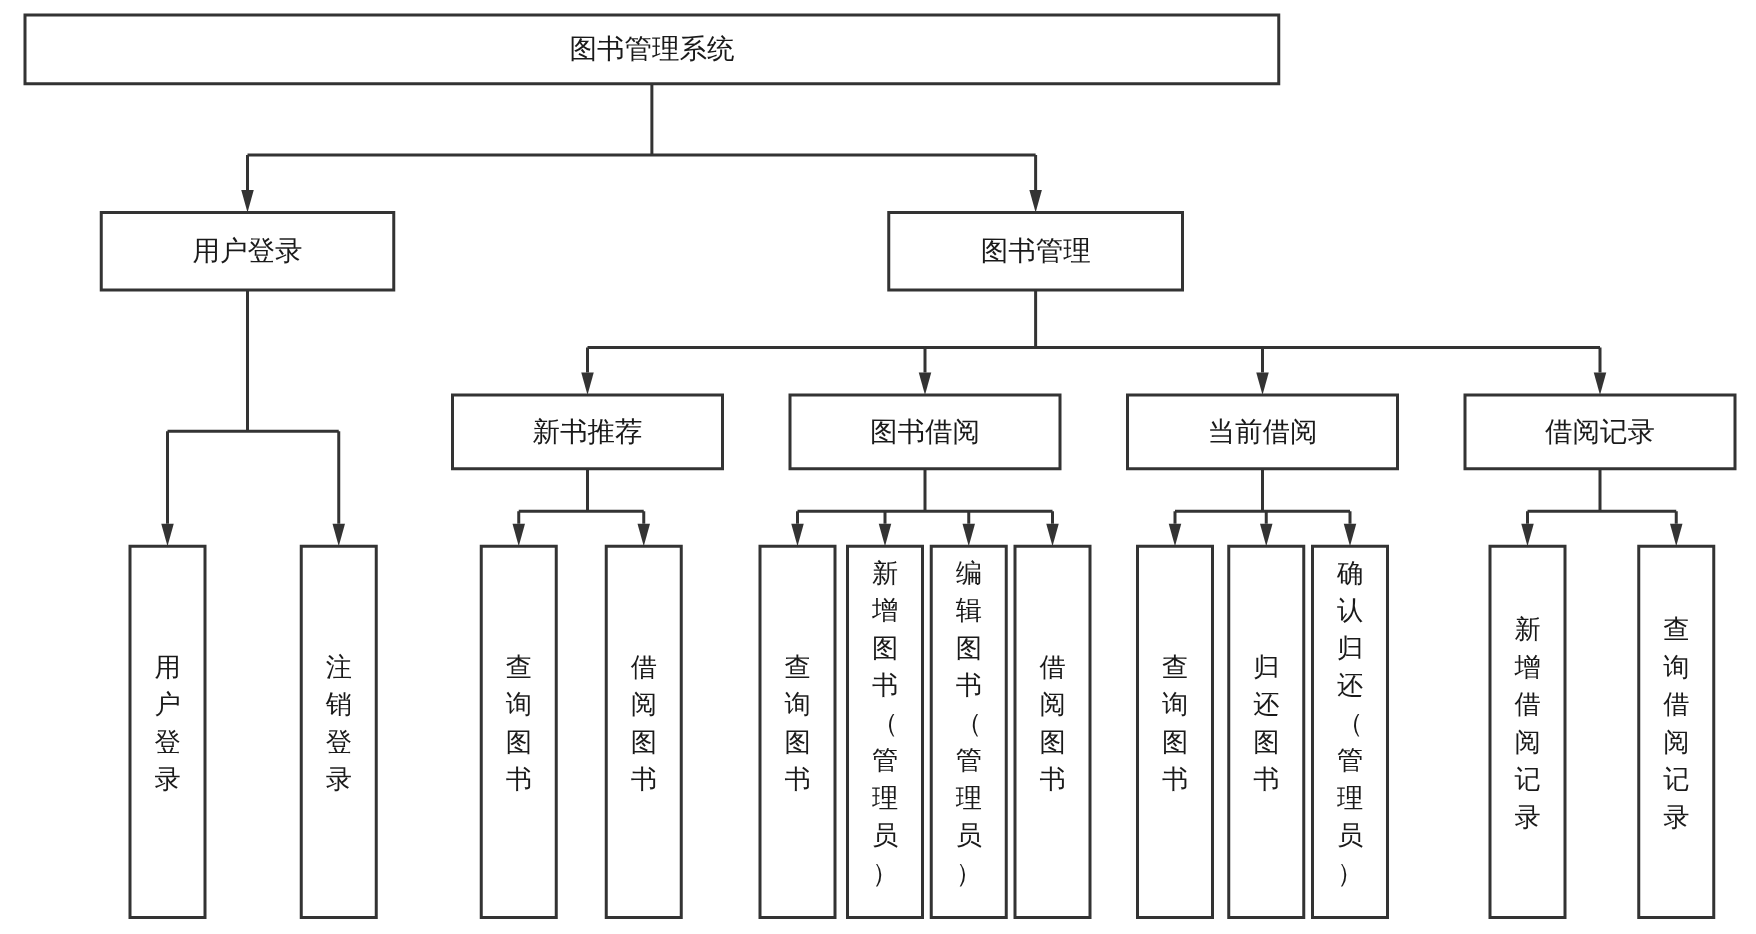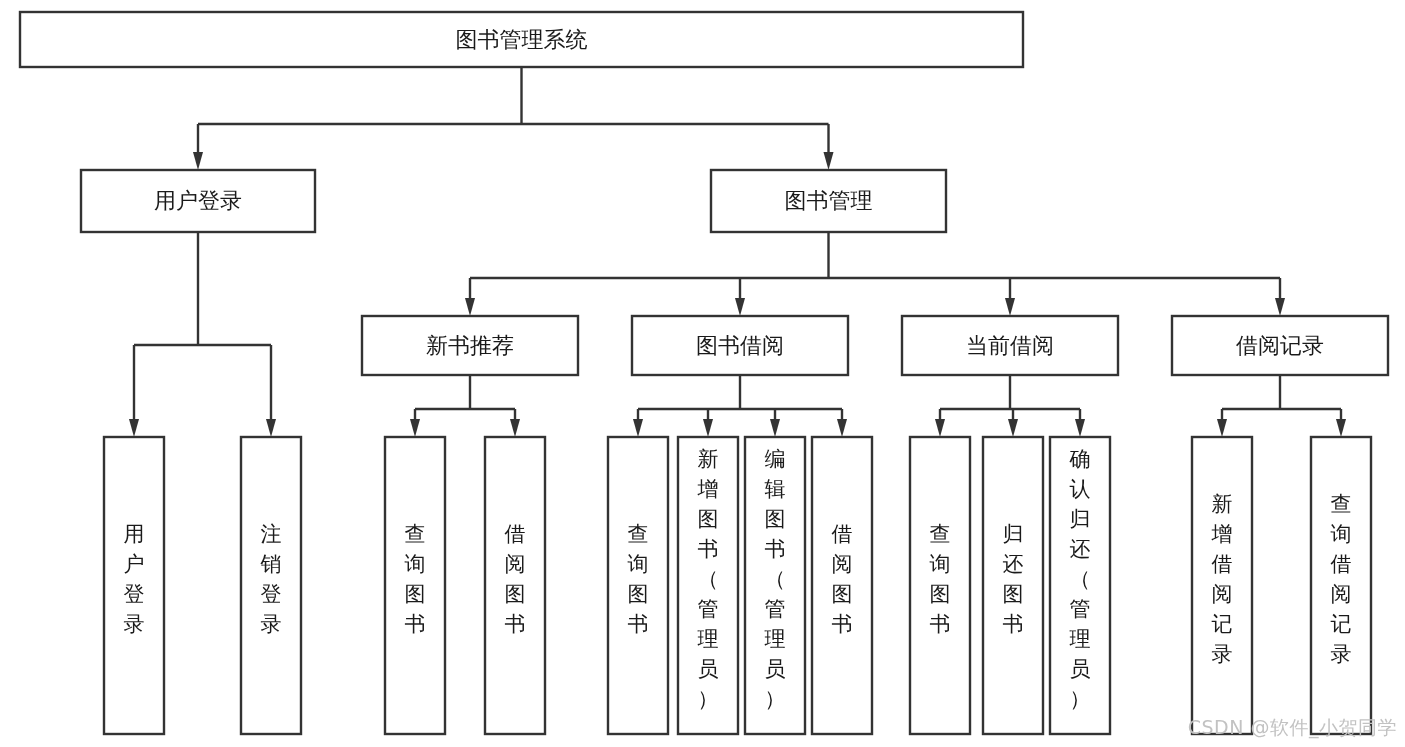--- a/index.html
+++ b/index.html
@@ -201,14 +201,13 @@
         <g>
           <rect x="1192" y="437" width="60" height="297" class="node-rect"></rect>
           <text x="1222" y="0" class="node-label-v" font-size="21"><tspan x="1222" y="510.5">新</tspan><tspan x="1222" y="540.5">增</tspan><tspan x="1222" y="570.5">借</tspan><tspan x="1222" y="600.5">阅</tspan><tspan x="1222" y="630.5">记</tspan><tspan x="1222" y="660.5">录</tspan></text>
         </g>
         <g>
           <rect x="1311" y="437" width="60" height="297" class="node-rect"></rect>
           <text x="1341" y="0" class="node-label-v" font-size="21"><tspan x="1341" y="510.5">查</tspan><tspan x="1341" y="540.5">询</tspan><tspan x="1341" y="570.5">借</tspan><tspan x="1341" y="600.5">阅</tspan><tspan x="1341" y="630.5">记</tspan><tspan x="1341" y="660.5">录</tspan></text>
         </g>
       </g>
   </svg>
-  <div class="watermark-text">CSDN @软件_小贺同学</div>
 </div>
 
 </body></html>

